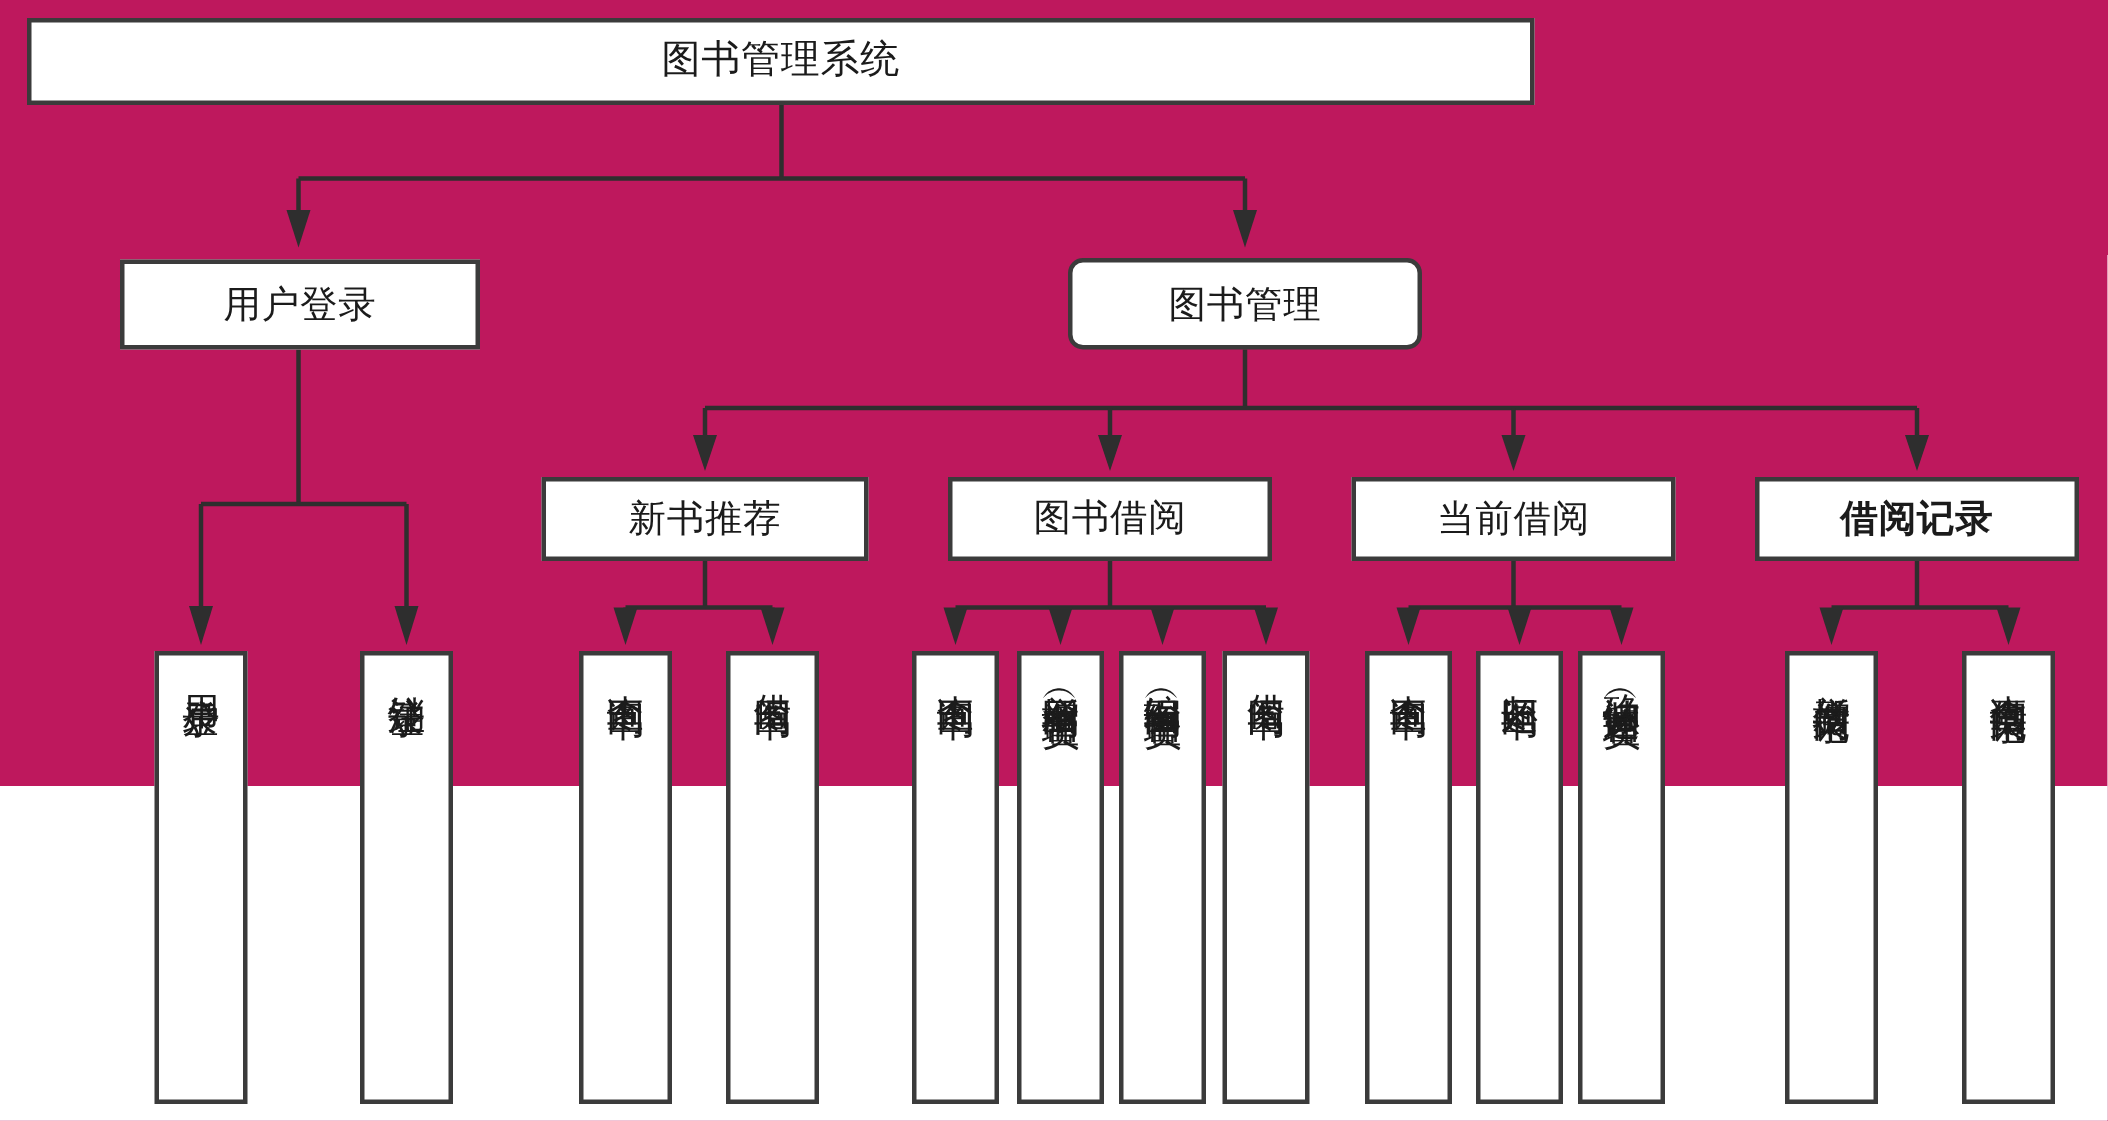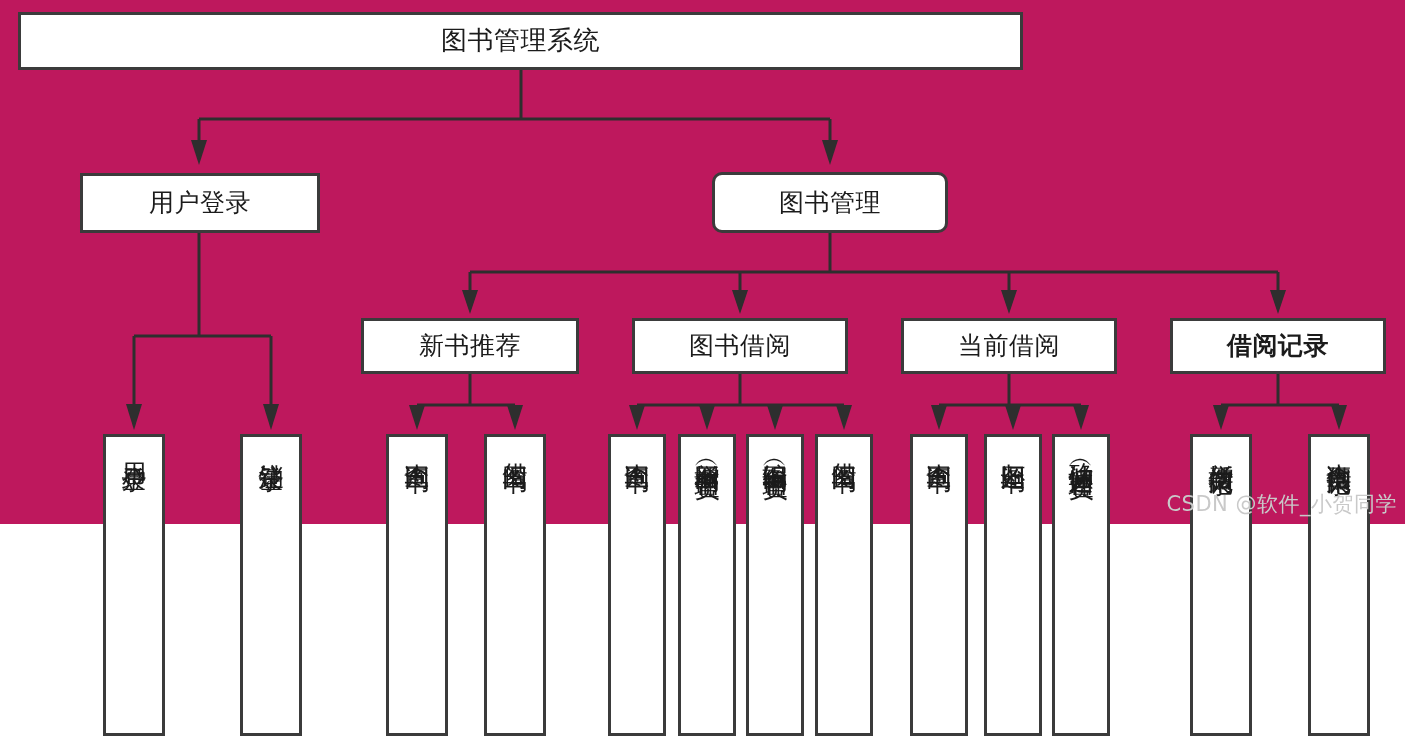--- a/index.html
+++ b/index.html
@@ -222,14 +222,13 @@
     <span class="node-label">确认归还（管理员）</span>
   </div>
 
   <div class="node leaf" style="left:1190px; top:434px; width:62px; height:302px;">
     <span class="node-label">新增借阅记录</span>
   </div>
   <div class="node leaf" style="left:1308px; top:434px; width:62px; height:302px;">
     <span class="node-label">查询借阅记录</span>
   </div>
 
-  <div id="watermark">CSDN @软件_小贺同学</div>
 </div>
 
 </body></html>

